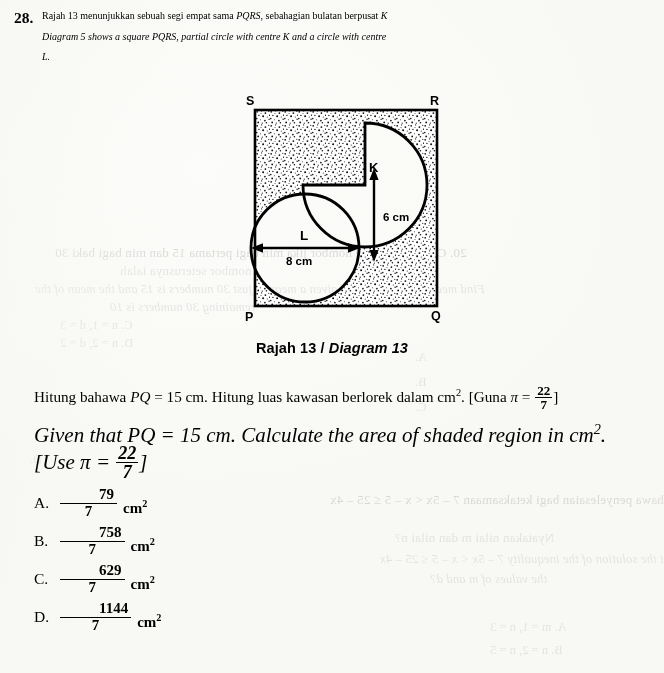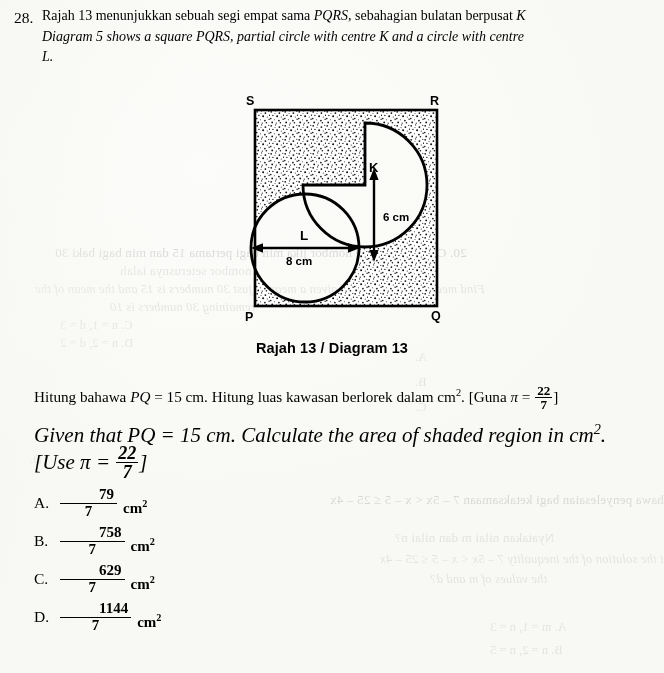--- a/index.html
+++ b/index.html
@@ -62,27 +62,27 @@
   .qblock {
     position: absolute;
     left: 14px;
     top: 6px;
     width: 640px;
   }
   .qnum {
     position: absolute;
     left: 0;
     top: 3px;
-    font-weight: normal;
+    font-weight: bold;
     font-size: 15.5px;
     font-family: "Liberation Serif", serif;
   }
   .qbody {
     margin-left: 28px;
-    font-size: 14px;
+    font-size: 10px;
     line-height: 20.5px;
   }
   .line-my { font-family: "Liberation Serif", serif; }
   .line-en { font-style: italic; }
   .ital { font-style: italic; }
 
   
   .diagram-wrap {
     position: absolute;
     left: 228px;
@@ -96,21 +96,21 @@
     position: absolute;
     left: 0;
     top: 340px;
     width: 664px;
     text-align: center;
     font-family: "Liberation Sans", sans-serif;
     font-weight: bold;
     font-size: 14.5px;
     letter-spacing: 0.1px;
   }
-  .caption .d-ital { }
+  .caption .d-ital { font-style: italic; }
 
   
   .given {
     position: absolute;
     left: 34px;
     top: 383px;
     width: 614px;
     font-size: 15.2px;
     line-height: 19px;
   }

